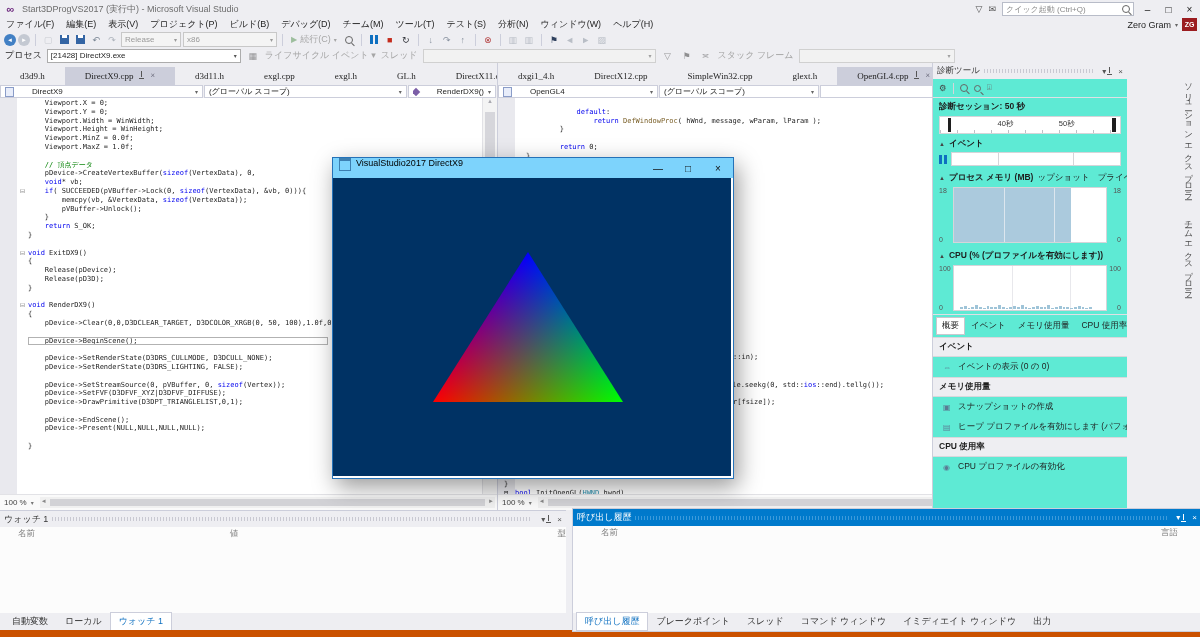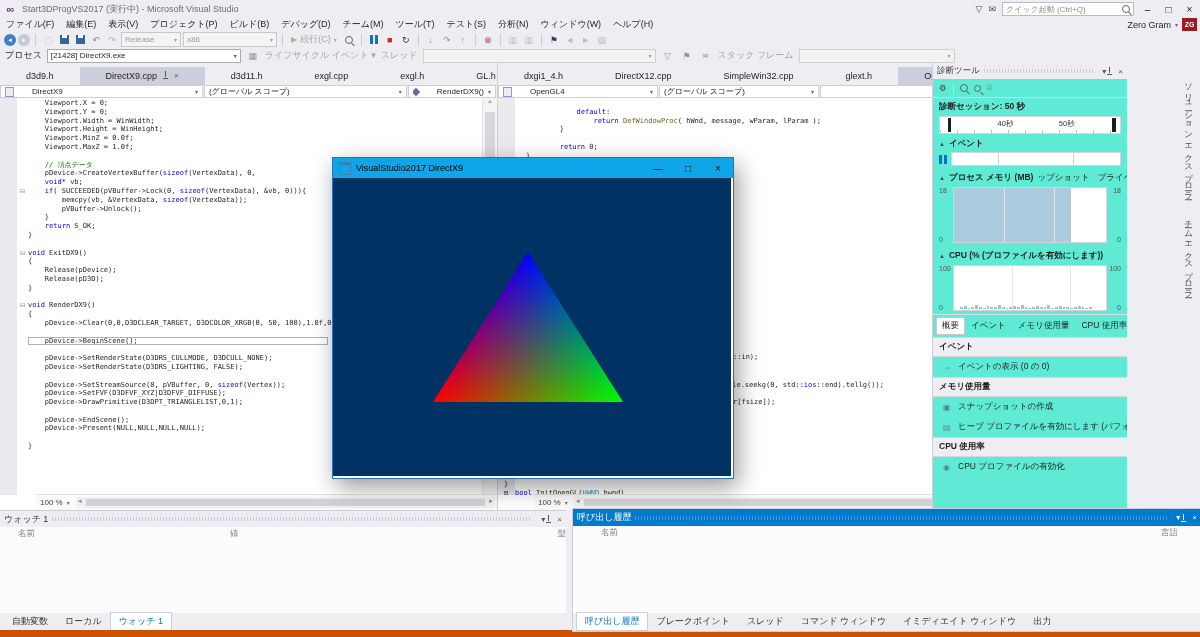--- a/index.html
+++ b/index.html
@@ -40,21 +40,21 @@
   
   #toolbar2{left:0;top:48px;width:1200px;height:15px;display:flex;align-items:center;gap:5px;padding-left:5px;}
   .dd{height:12px;background:#FFF;border:1px solid #ACACAC;display:flex;align-items:center;justify-content:space-between;font-size:8px;padding:0 3px;}
   .dd.dis{background:#F2F2F2;color:#A0A0A0;border-color:#D0D0D0;}
   .graytext{color:#A6A6A6;}
   
   .group{top:63px;height:447px;background:#FFF;}
   #group-left{left:0;width:497px;}
   #group-right{left:497px;width:487px;border-left:1px solid #CCCEDB;}
   .tabsrow{position:absolute;left:0;top:0;right:0;height:22px;background:#EEEEF2;display:flex;align-items:flex-end;}
-  .tab{padding:4px 26px;font-size:9px;color:#1E1E1E;white-space:nowrap;display:flex;align-items:flex-start;gap:5px;}
+  .tab{padding:4px 20px;font-size:9px;color:#1E1E1E;white-space:nowrap;display:flex;align-items:flex-start;gap:5px;font-family:Liberation Serif, serif;}
   .tab.active{background:#CCCEDB;}
   .tab .pin,.tab .x{color:#4D4D5E;font-size:8px;}
   .tab-overflow{margin-left:auto;color:#555;font-size:7px;padding:0 5px 3px 0;}
   .crumbs{position:absolute;left:0;top:22px;right:0;height:13px;display:flex;background:#EEEEF2;}
   .crumb{background:#FFF;border:1px solid #CCCEDB;margin-right:1px;display:flex;align-items:center;font-size:8px;padding:0 4px;justify-content:space-between;height:11px;}
   .crumb .lbl{display:flex;align-items:center;gap:18px;overflow:hidden;white-space:nowrap;}
   .crumb .car{font-size:6px;color:#666;margin-left:4px;}
   .ico-file{display:inline-block;width:7px;height:8px;border:1px solid #8A9CC8;background:#E8EDFA;}
   .ico-method{display:inline-block;width:6px;height:6px;background:#7B5EA7;transform:rotate(45deg);}
   .editor{position:absolute;left:0;top:35px;right:0;bottom:15px;background:#FFF;overflow:hidden;}
@@ -62,21 +62,21 @@
   .codearea{position:absolute;left:17px;top:1px;right:14px;bottom:0;padding-left:0;}
   .cl{display:flex;height:8.8px;line-height:8.8px;font-size:7px;font-family:"DejaVu Sans Mono","Liberation Mono",monospace;white-space:pre;}
   .cl .fold{width:11px;flex:0 0 11px;color:#808080;font-size:6px;text-align:center;font-family:"DejaVu Sans",sans-serif;}
   .cl.hl .txt{outline:1px solid #B2B2B2;outline-offset:-1px;}
   .cl .txt{display:inline-block;min-width:300px;}
   .sd{color:#1E1E1E}.sk{color:#0000EE}.sc{color:#008000}.st{color:#2B91AF}.sf{color:#795E26}
   .frag{position:absolute;font-size:7px;line-height:8.8px;font-family:"DejaVu Sans Mono","Liberation Mono",monospace;white-space:pre;display:flex;}
   .vscroll{position:absolute;right:0;top:0;bottom:0;width:14px;background:#F4F4F4;border-left:1px solid #E2E2E6;}
   .vscroll .ar{color:#A9A9B0;font-size:6px;text-align:center;display:block;}
   .vscroll .thumb{position:absolute;left:2px;right:2px;top:14px;height:90px;background:#D6D6DB;}
-  .editor-statusrow{position:absolute;left:0;right:0;bottom:0;height:15px;background:#FAFAFA;border-top:1px solid #E2E2E6;display:flex;align-items:center;font-size:8px;color:#444;margin-left:36px;}
+  .editor-statusrow{position:absolute;left:0;right:0;bottom:0;height:15px;background:#FAFAFA;border-top:1px solid #E2E2E6;display:flex;align-items:center;font-size:8px;color:#444;}
   .editor-statusrow .zoom{padding:0 4px;}
   .editor-statusrow .car{font-size:6px;color:#777;margin-right:6px;}
   .hsb{flex:1;height:11px;background:#F0F0F0;margin-right:2px;position:relative;}
   .hsb .thumb{position:absolute;left:10px;right:10px;top:2px;height:7px;background:#D2D2D6;}
   .hsb .a{position:absolute;top:1px;font-size:6px;color:#888;}
   .hsb .a.l{left:1px}.hsb .a.r{right:1px}
   
   #diag{left:932px;top:63px;width:194px;height:445px;background:#5eead4;border-left:1px solid #CCCEDB;font-size:8.5px;}
   .panelhead{height:16px;display:flex;align-items:center;padding:0 4px;background:#EEEEF2;color:#383838;}
   .panelhead .dots{flex:1;margin:0 4px;height:4px;background:repeating-linear-gradient(90deg,#C9C9D2 0 1px,transparent 1px 3px);}
@@ -131,21 +131,21 @@
   #callstack .panelhead .dots{background:repeating-linear-gradient(90deg,#3D9BDB 0 1px,transparent 1px 3px);}
   #callstack .panelhead .hico{color:#FFF;}
   #callstack .pin:before,#callstack .pin:after{background:#FFF;}
   #callstack .colhead .c0{flex:1;padding-left:28px;}
   #callstack .colhead .c1{width:40px;}
   #callstack .gridbody{top:31px;}
   
   #statusbar{left:0;top:630px;width:1200px;height:7px;background:#CA5100;}
   
   #popup{left:332px;top:157px;width:400px;height:320px;background:#FFF;border:1px solid #2572B8;box-shadow:4px 8px 22px rgba(0,0,0,.40);z-index:50;}
-  #popup .ptitle{height:20px;display:flex;align-items:center;background:#0ea5e9;}
+  #popup .ptitle{height:20px;display:flex;background:#7dd3fc;}
   #popup .picon{width:10px;height:9px;border:1px solid #3C7FB1;border-top:3px solid #3C7FB1;margin:0 5px 0 6px;}
   #popup .ptext{font-size:9px;color:#000;}
   #popup .pbtns{margin-left:auto;display:flex;}
   #popup .pbtn{width:30px;height:20px;display:flex;align-items:center;justify-content:center;font-size:10px;color:#111;}
   #pclient{position:relative;width:398px;height:298px;background:#003264;overflow:hidden;}
   #tri{position:absolute;left:100px;top:74px;width:190px;height:150px;
        clip-path:polygon(50% 0,0 100%,100% 100%);background:#000;isolation:isolate;}
   #tri .g{position:absolute;inset:0;mix-blend-mode:screen;}
   #tri .gb{background:linear-gradient(180deg,#0000FF 0%,rgba(0,0,255,0) 100%);}
   #tri .gr{background:linear-gradient(58deg,#FF0000 0%,rgba(255,0,0,0) 66.5%);}

